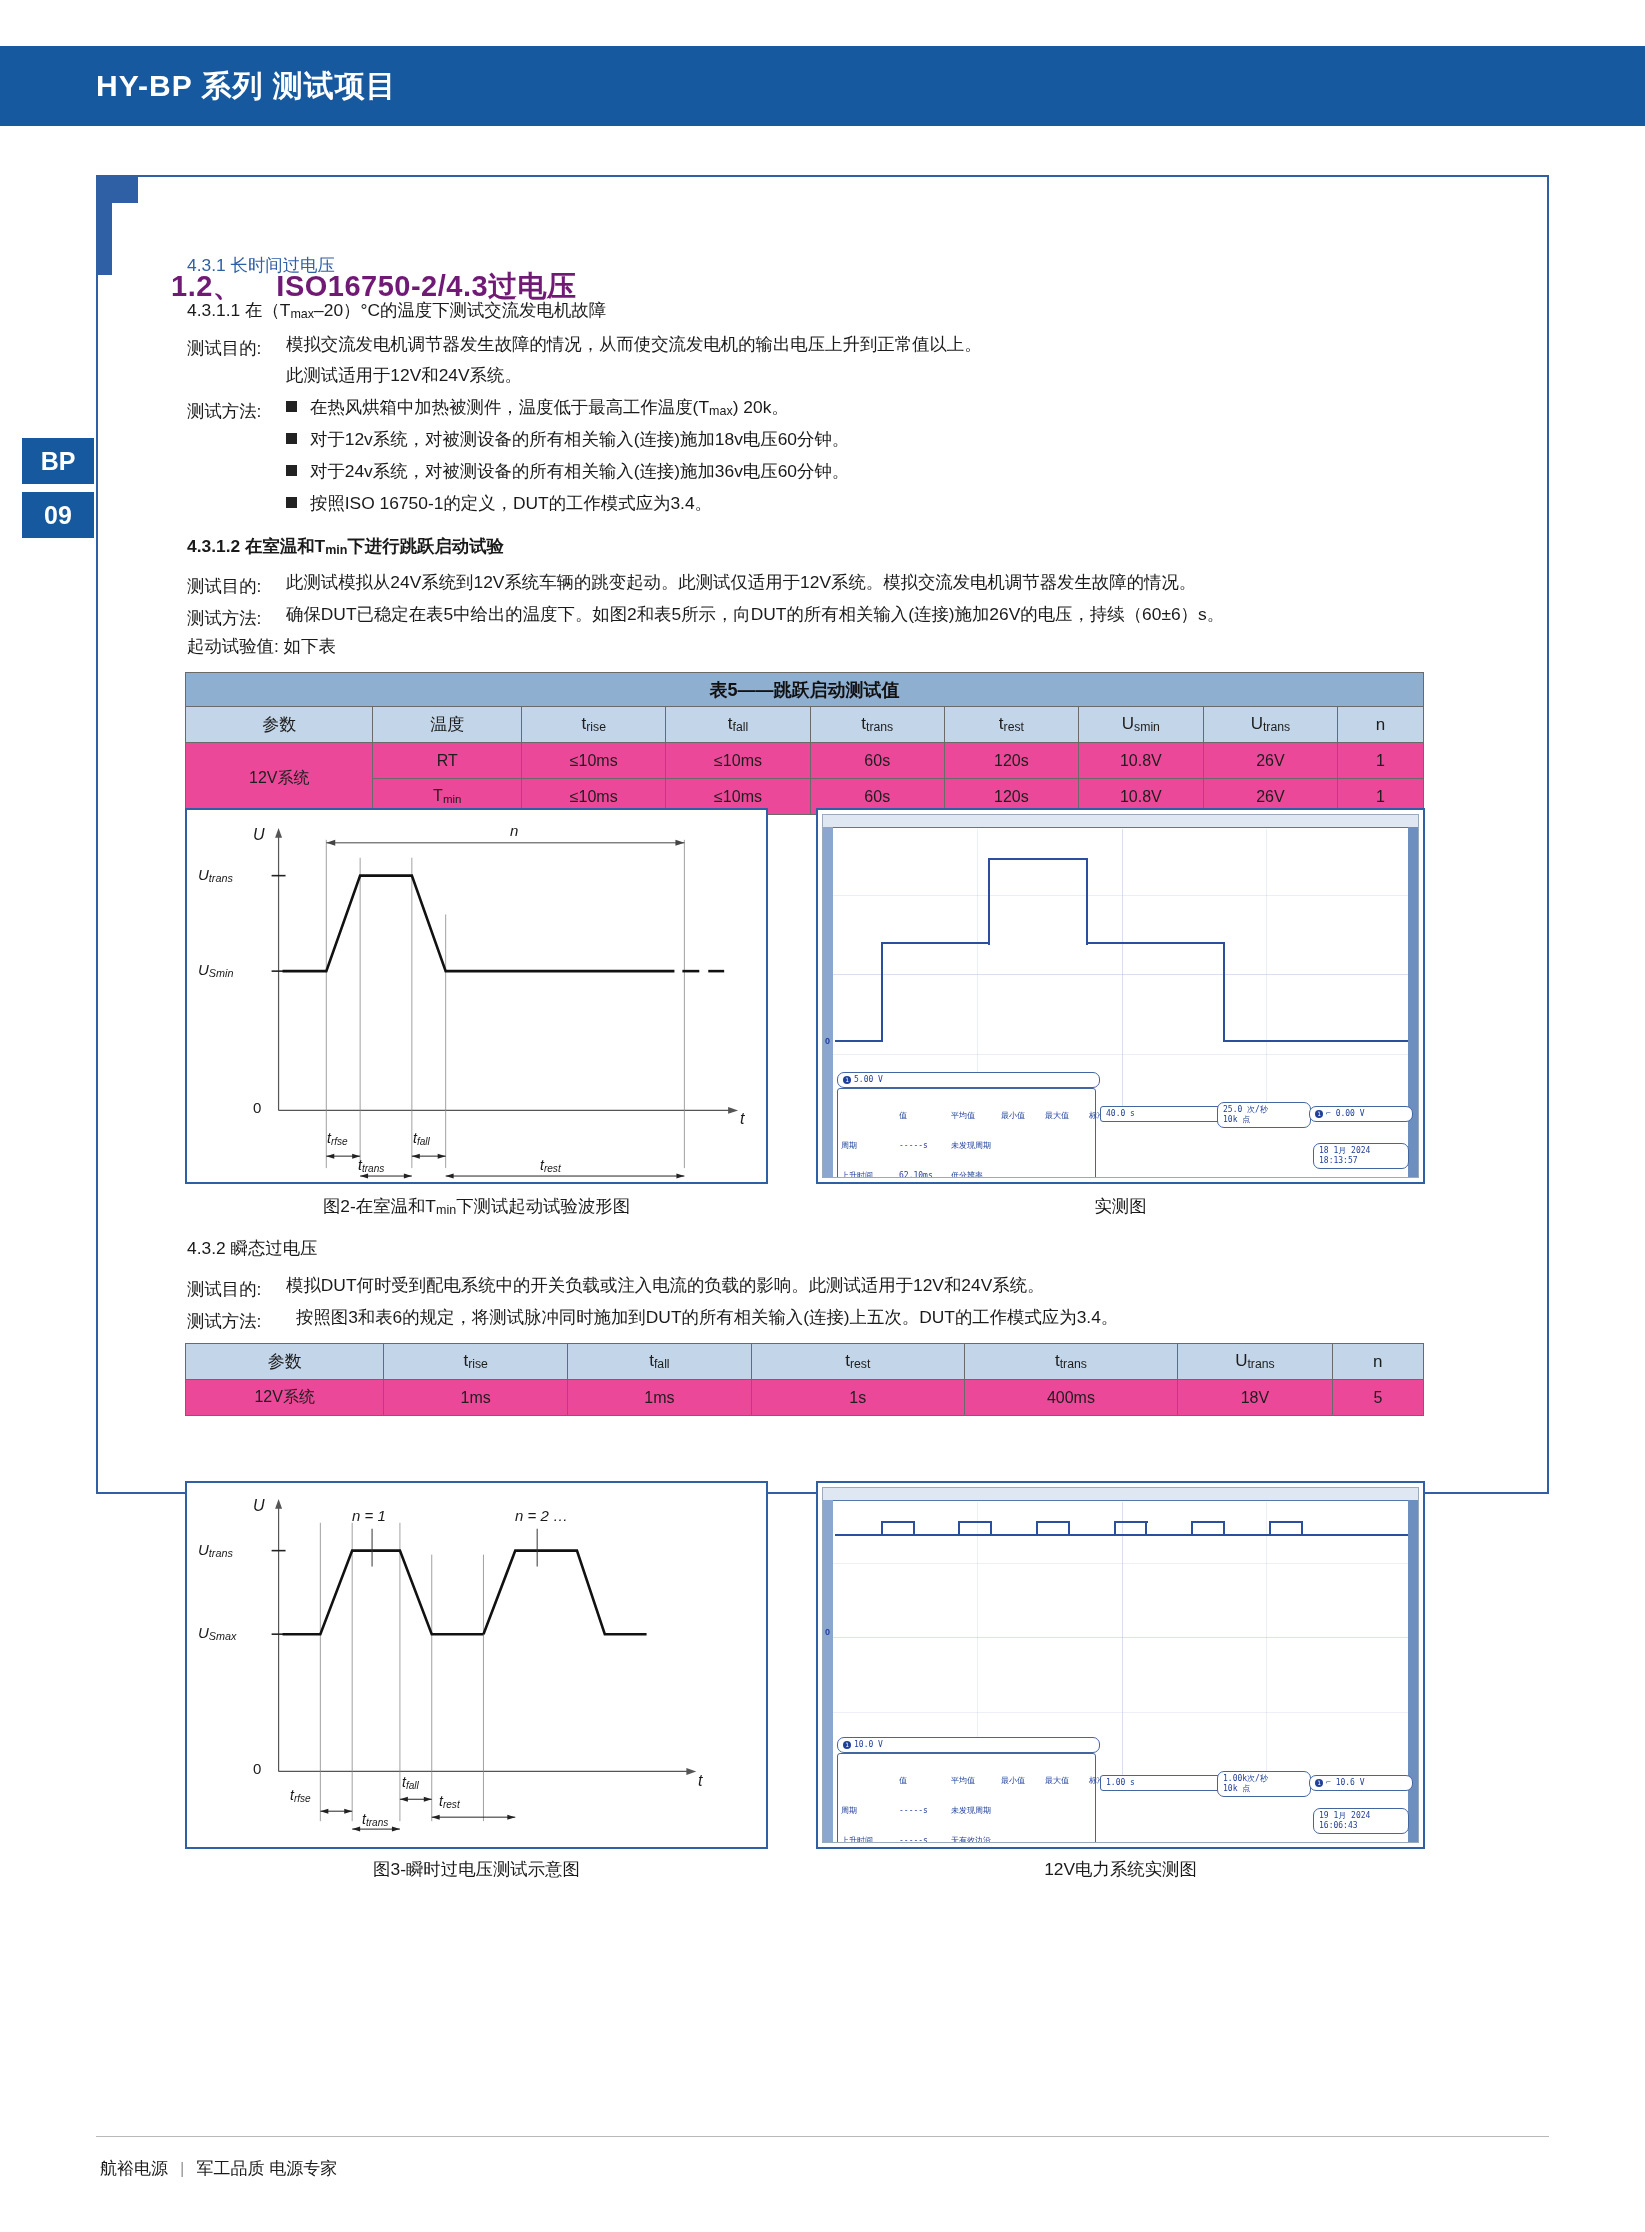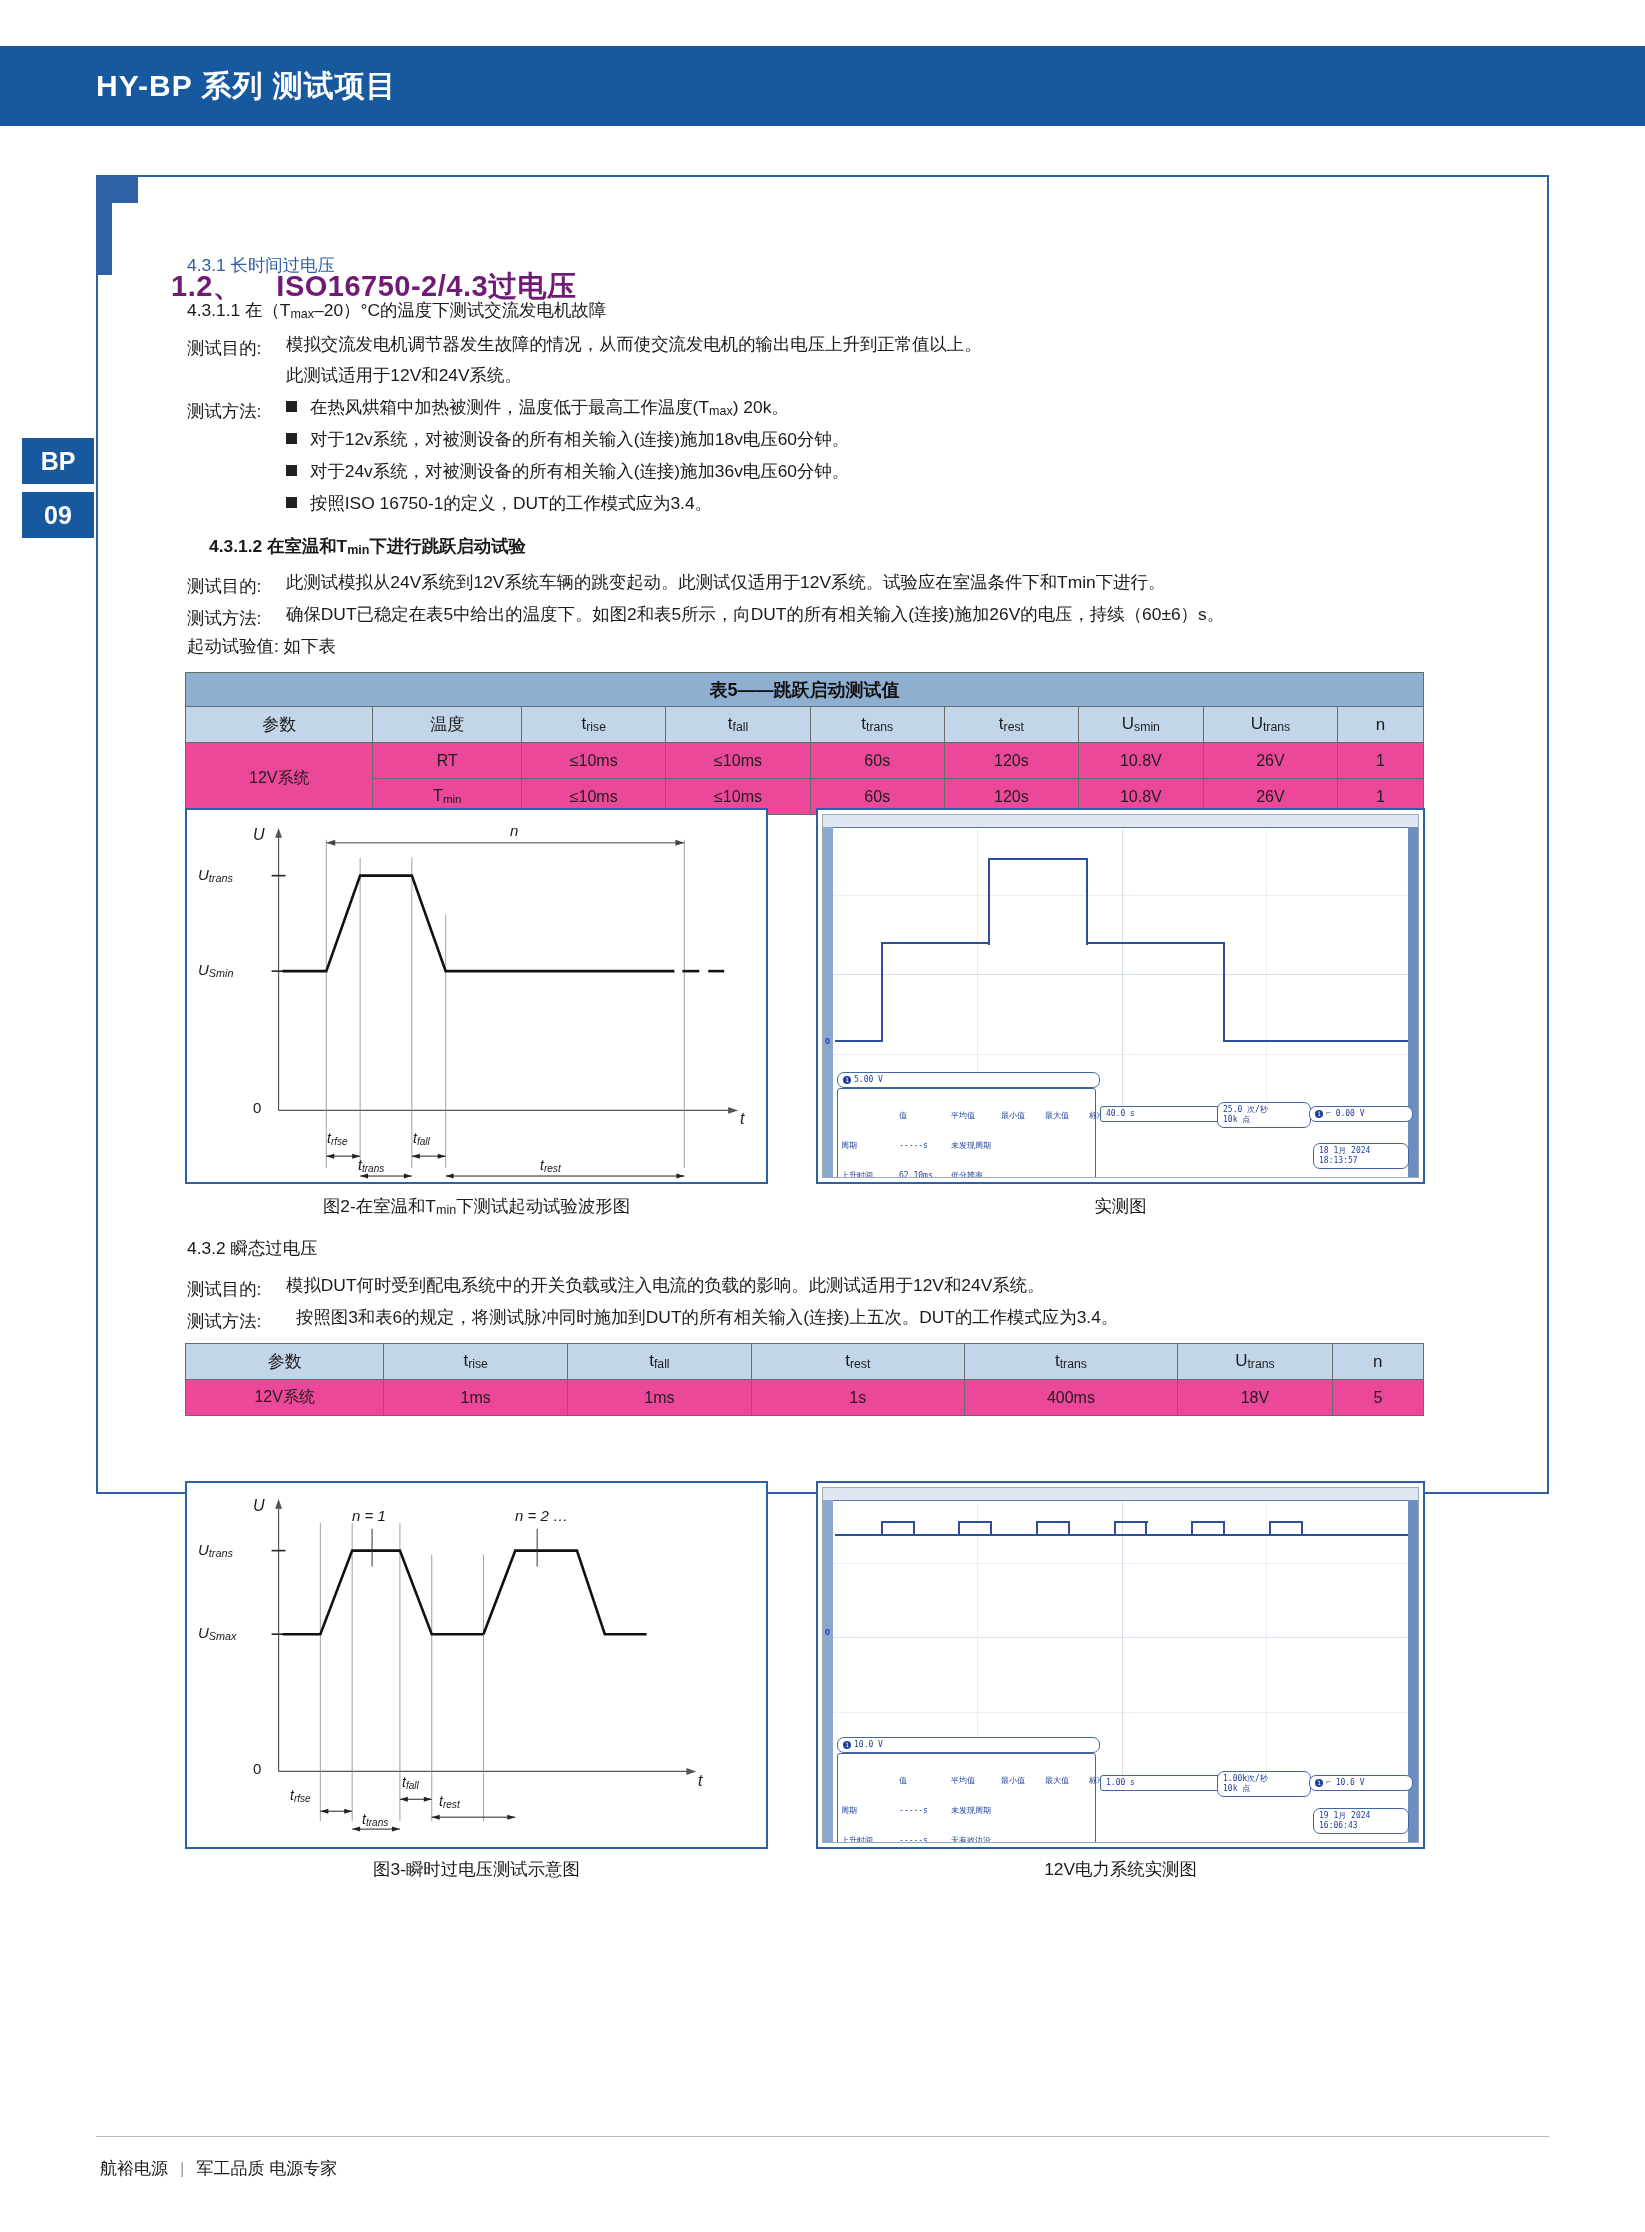--- a/index.html
+++ b/index.html
@@ -147,24 +147,24 @@
 <div class="lbl" style="left:187px;top:336px;">测试目的:</div>
 <div class="txt" style="left:286px;top:336px;">模拟交流发电机调节器发生故障的情况，从而使交流发电机的输出电压上升到正常值以上。</div>
 <div class="txt" style="left:286px;top:367px;">此测试适用于12V和24V系统。</div>
 
 <div class="lbl" style="left:187px;top:399px;">测试方法:</div>
 <div class="txt" style="left:286px;top:399px;"><span class="bullet"></span><span>在热风烘箱中加热被测件，温度低于最高工作温度(T<sub>max</sub>) 20k。</span></div>
 <div class="txt" style="left:286px;top:431px;"><span class="bullet"></span><span>对于12v系统，对被测设备的所有相关输入(连接)施加18v电压60分钟。</span></div>
 <div class="txt" style="left:286px;top:463px;"><span class="bullet"></span><span>对于24v系统，对被测设备的所有相关输入(连接)施加36v电压60分钟。</span></div>
 <div class="txt" style="left:286px;top:495px;"><span class="bullet"></span><span>按照ISO 16750-1的定义，DUT的工作模式应为3.4。</span></div>
 
-<div class="txt" style="left:187px;top:538px;font-weight:bold;margin-left:22px;">4.3.1.2 在室温和T<sub>min</sub>下进行跳跃启动试验</div>
+<div class="txt" style="left:187px;top:538px;font-weight:bold;">4.3.1.2 在室温和T<sub>min</sub>下进行跳跃启动试验</div>
 
 <div class="lbl" style="left:187px;top:574px;">测试目的:</div>
-<div class="txt" style="left:286px;top:574px;">此测试模拟从24V系统到12V系统车辆的跳变起动。此测试仅适用于12V系统。试验应在室温条件下和Tmin下进行。</div>
+<div class="txt" style="left:286px;top:574px;">此测试模拟从24V系统到12V系统车辆的跳变起动。此测试仅适用于12V系统。模拟交流发电机调节器发生故障的情况。</div>
 
 <div class="lbl" style="left:187px;top:606px;">测试方法:</div>
 <div class="txt" style="left:286px;top:606px;">确保DUT已稳定在表5中给出的温度下。如图2和表5所示，向DUT的所有相关输入(连接)施加26V的电压，持续（60±6）s。</div>
 
 <div class="txt" style="left:187px;top:638px;">起动试验值: 如下表</div>
 
 <table class="tbl" style="left:185px;top:672px;width:1239px;">
   <tbody>
       <tr class="caption-row">
     <td colspan="9">表5——跳跃启动测试值</td>

